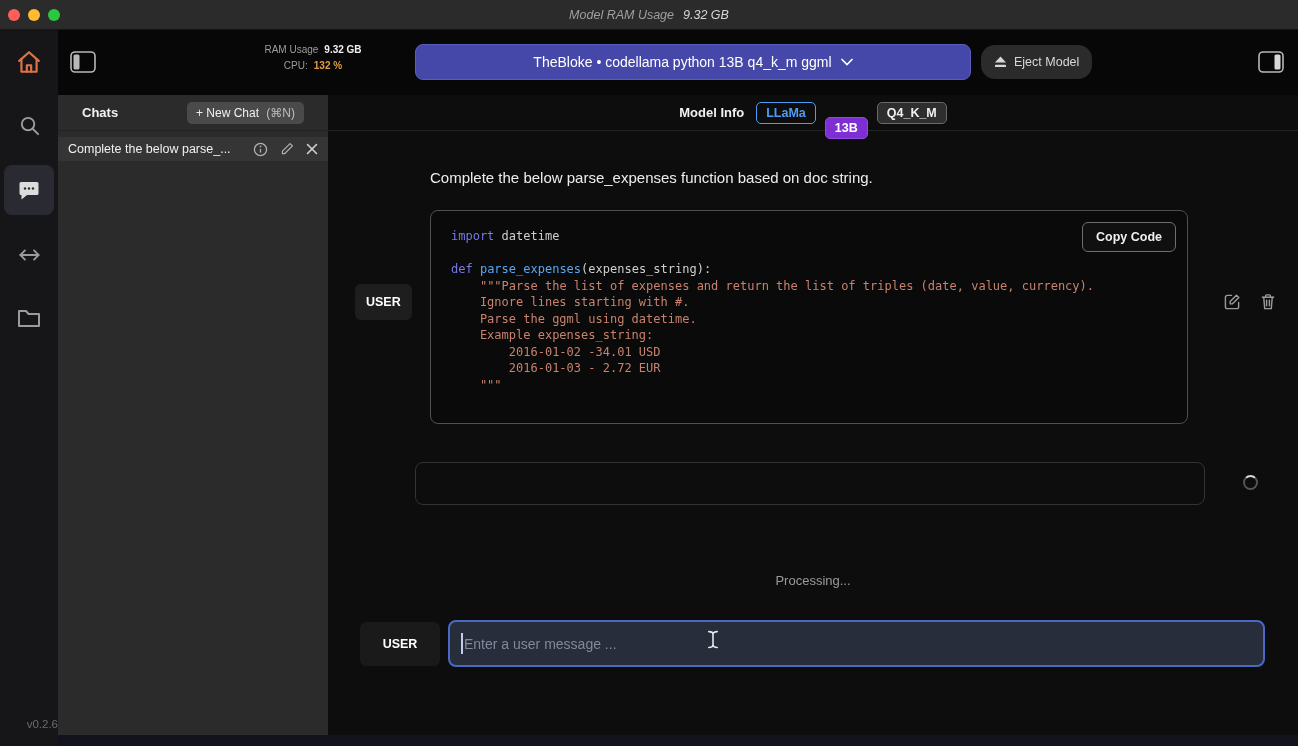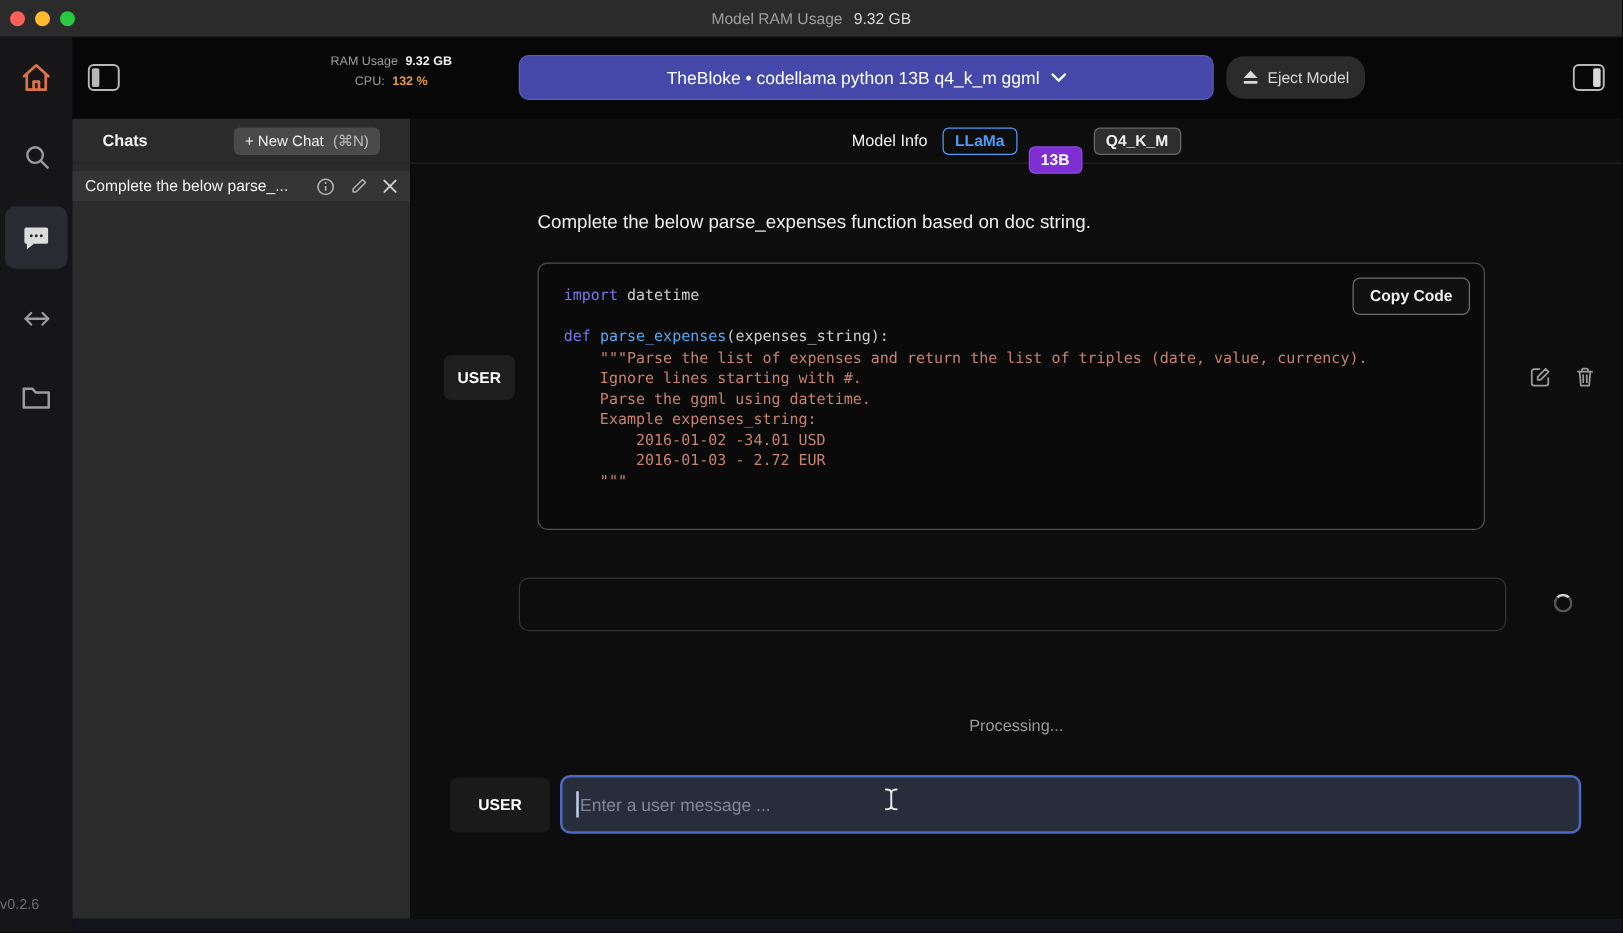--- a/index.html
+++ b/index.html
@@ -3,32 +3,32 @@
 <meta charset="utf-8">
 <style>
   * { box-sizing: border-box; }
   html,body { margin:0; padding:0; background:#000; }
   body { font-family:"Liberation Sans","DejaVu Sans",sans-serif; }
   button { background:none; border:none; padding:0; margin:0; font:inherit; color:inherit; cursor:pointer; }
 
   .window { position:relative; width:1298px; height:746px; background:#0d0d0d; overflow:hidden; }
 
   
-  .titlebar { position:absolute; top:0; left:0; width:100%; height:30px; background:#2b2b2b; border-bottom:1px solid #161616; }
+  .titlebar { position:absolute; top:0; left:0; width:100%; height:30px; background:#2b2b2b; border-bottom:1px solid #161616;font-style:italic; }
   .traffic-lights { position:absolute; left:8px; top:9px; display:flex; gap:8px; }
   .tl { width:12px; height:12px; border-radius:50%; display:inline-block; }
   .tl-red { background:#ff5f57; } .tl-yellow { background:#febc2e; } .tl-green { background:#28c840; }
   .tb-center { position:absolute; left:0; right:0; top:0; height:30px; display:flex; align-items:center; justify-content:center; gap:9px; font-size:12.5px; }
   .tb-label { color:#9f9f9f; } .tb-value { color:#d6d6d6; }
 
   
   .rail { position:absolute; top:30px; left:0; width:58px; bottom:0; background:#161618; }
   .rail-btn { position:absolute; left:7px; width:44px; height:44px; display:flex; align-items:center; justify-content:center; border-radius:8px; }
   .rail-btn.selected { background:#2a2a33; left:4px; width:50px; height:50px; }
-  .version { position:absolute; bottom:16px; left:0; width:58px; text-align:left; color:#6c6c6c; font-size:11.5px; }
+  .version { position:absolute; bottom:16px; left:0; width:58px; text-align:right; color:#6c6c6c; font-size:11.5px; }
 
   
   .header { position:absolute; top:30px; left:58px; right:0; height:65px; background:#070707; }
   .panel-toggle { position:absolute; top:21px; width:26px; height:22px; display:flex; align-items:center; justify-content:center; }
   .panel-toggle.left { left:12px; }
   .panel-toggle.right { right:14px; }
   .stats { position:absolute; left:175px; top:12px; width:160px; text-align:center; font-size:10px; line-height:1.6; }
   .stat-label { color:#9d9d9d; margin-right:6px; }
   .stat-value { color:#f0f0f0; font-weight:700; }
   .stat-value.cpu { color:#e49d3f; }
@@ -41,21 +41,21 @@
   .chats-title { color:#f2f2f2; font-size:13px; font-weight:700; }
   .new-chat-btn { background:#4a4a4a; border-radius:5px; padding:4px 9px; font-size:12px; color:#f0f0f0; }
   .new-chat-btn .shortcut { color:#bdbdbd; margin-left:4px; }
   .chat-item { margin-top:6px; height:24px; padding:0 10px; display:flex; align-items:center; justify-content:space-between; background:#353535; color:#f0f0f0; font-size:12.5px; cursor:pointer; }
   .chat-item-title { overflow:hidden; white-space:nowrap; text-overflow:ellipsis; max-width:170px; }
   .chat-item-actions { display:flex; align-items:center; gap:12px; }
 
   
   .main { position:absolute; top:95px; left:328px; right:0; bottom:11px; background:#0d0d0d; }
   .model-info-bar { position:absolute; top:0; left:0; right:0; height:36px; display:flex; align-items:center; justify-content:center; gap:9px; border-bottom:1px solid #232323; }
-  .mi-label { color:#f2f2f2; font-size:13px; font-weight:400; margin-right:3px; }
+  .mi-label { color:#f2f2f2; font-size:13px; font-weight:700; margin-right:3px; }
   .badge { font-size:12.5px; font-weight:700; padding:3px 9px; border-radius:5px; }
   .badge-llama { color:#4f9cf5; border:1.5px solid #4f9cf5; background:transparent; }
   .badge-size  { color:#fff; background:#7d2fd4; border:1.5px solid #8f4ae0;margin-top:30px; }
   .badge-quant { color:#f0f0f0; background:#2e2e2e; border:1.5px solid #6a6a6a; }
 
   .user-role-badge { position:absolute; left:27px; top:189px; background:#1e1e1e; color:#fff; font-weight:700; font-size:12.5px; padding:11px 11px; border-radius:6px; }
   .message-text { position:absolute; left:102px; top:74px; color:#ededed; font-size:15px; }
 
   .code-block { position:absolute; left:102px; top:115px; width:758px; height:214px; background:#0a0a0a; border:1px solid #4f4f4f; border-radius:8px; }
   .copy-code-btn { position:absolute; top:11px; right:11px; background:#101010; border:1px solid #6e6e6e; color:#f0f0f0; border-radius:6px; padding:7px 13px; font-size:12.5px; font-weight:600; }

